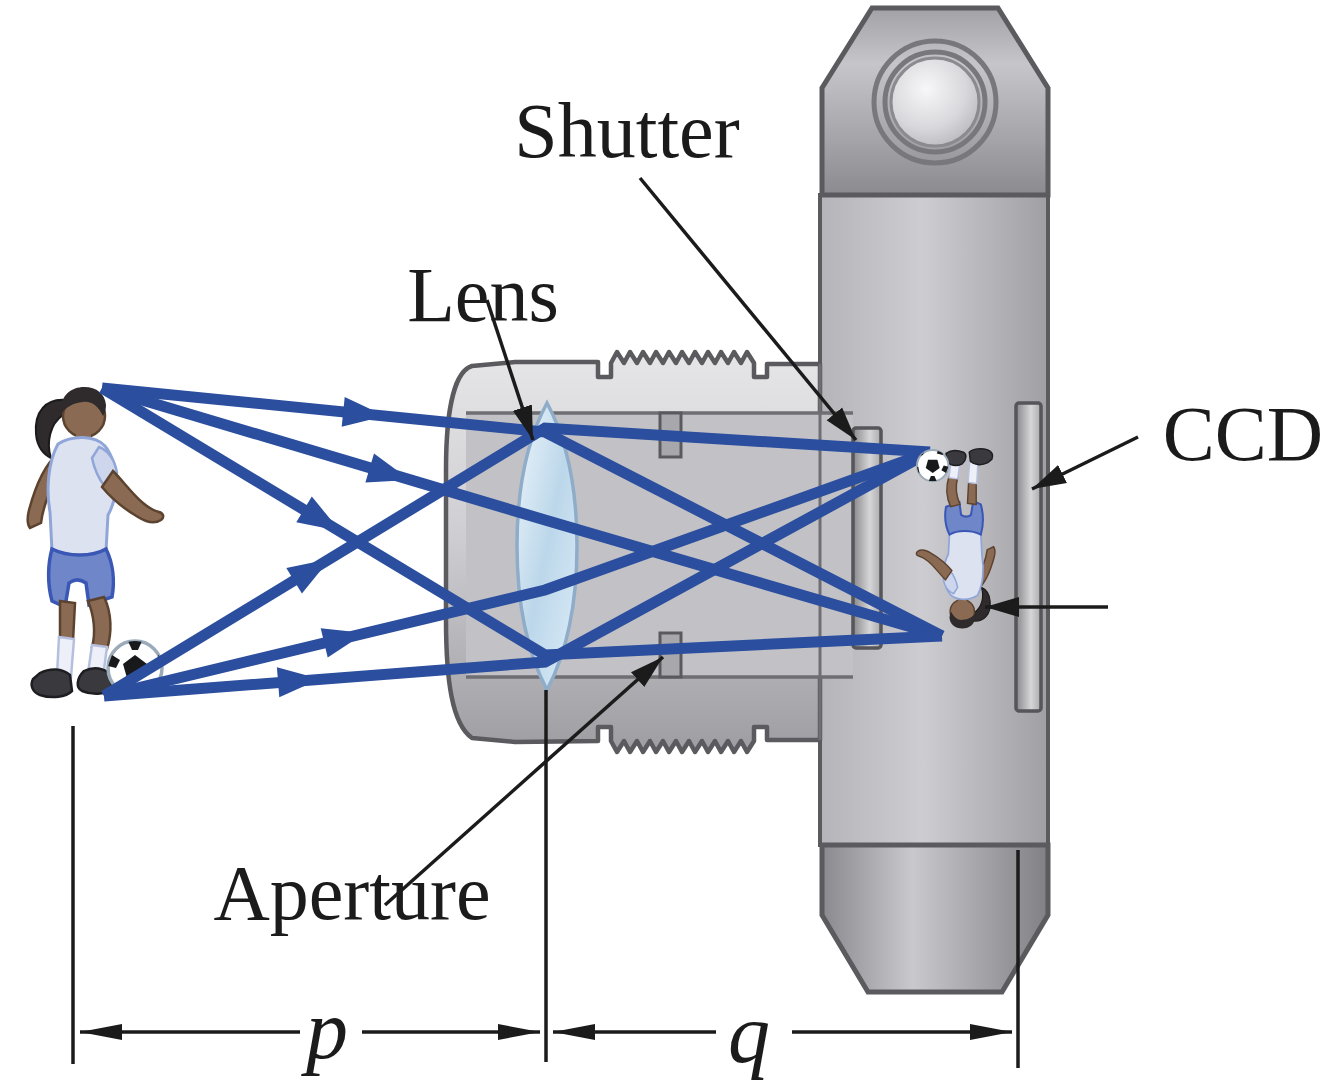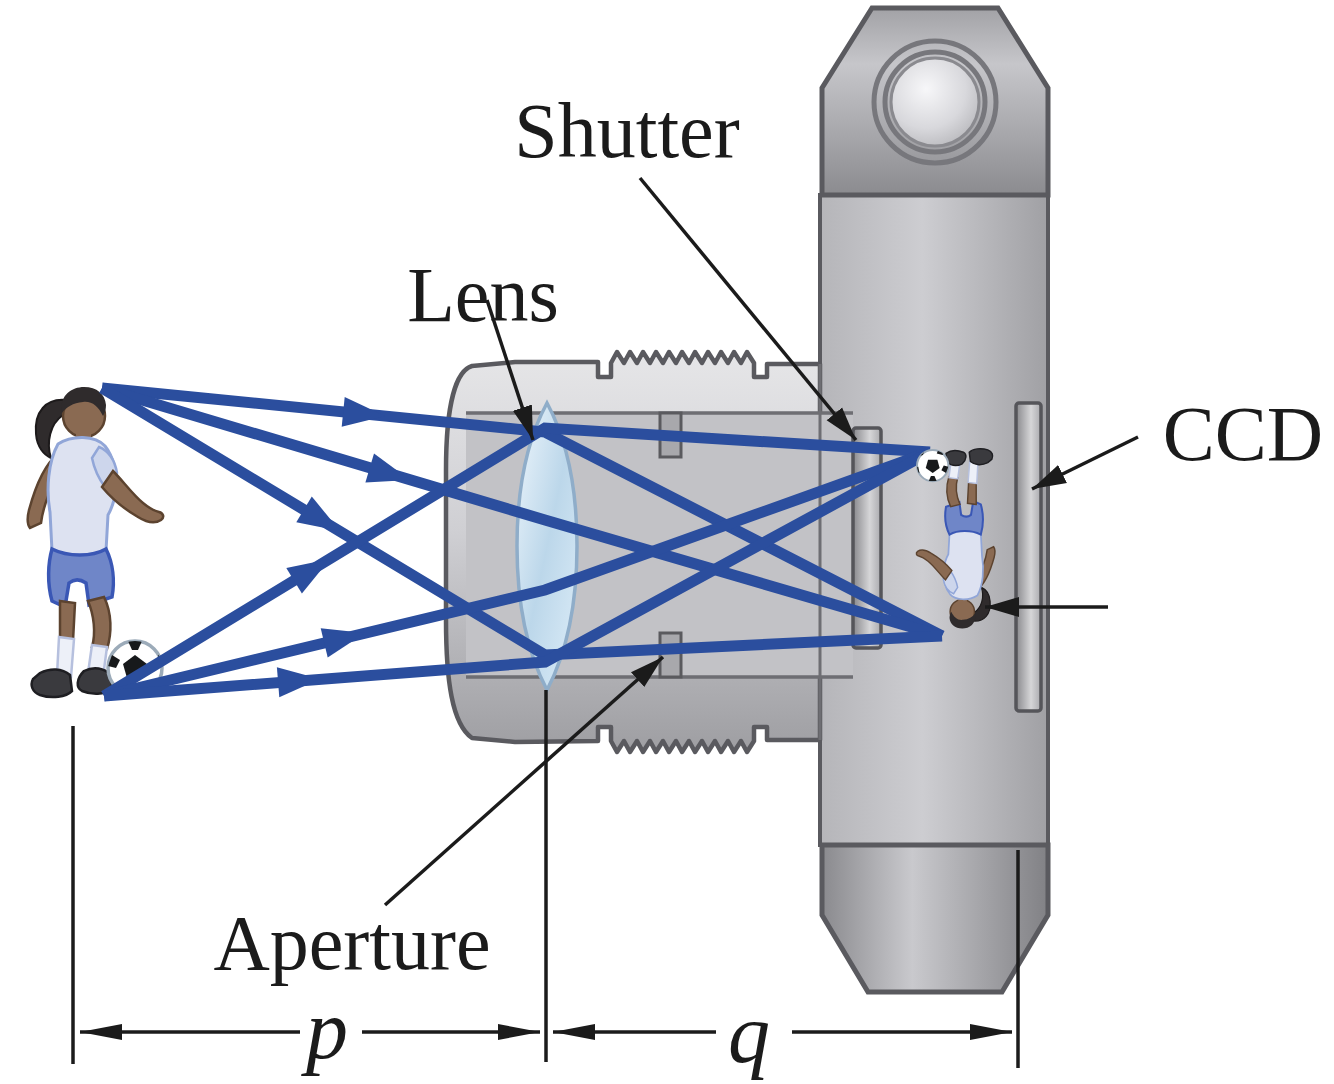--- a/index.html
+++ b/index.html
@@ -169,17 +169,17 @@
       <path d="M300,1032 L80,1032" marker-end="url(#arrowD)"></path>
       <path d="M362,1032 L540,1032" marker-end="url(#arrowD)"></path>
       <path d="M716,1032 L553,1032" marker-end="url(#arrowD)"></path>
       <path d="M792,1032 L1012,1032" marker-end="url(#arrowD)"></path>
     </g>
   </svg>
 
   <div class="lbl" style="left:627px;top:131px;">Shutter</div>
   <div class="lbl" style="left:483px;top:264px;margin-top:31px;">Lens</div>
   <div class="lbl" style="left:1243px;top:434px;">CCD</div>
-  <div class="lbl" style="left:352px;top:943px;">Aperture</div>
+  <div class="lbl" style="left:352px;top:893px;">Aperture</div>
   <div class="dim" style="left:327px;top:1030px;">p</div>
   <div class="dim" style="left:749px;top:1034px;">q</div>
 
 </div>
 
 </body></html>

